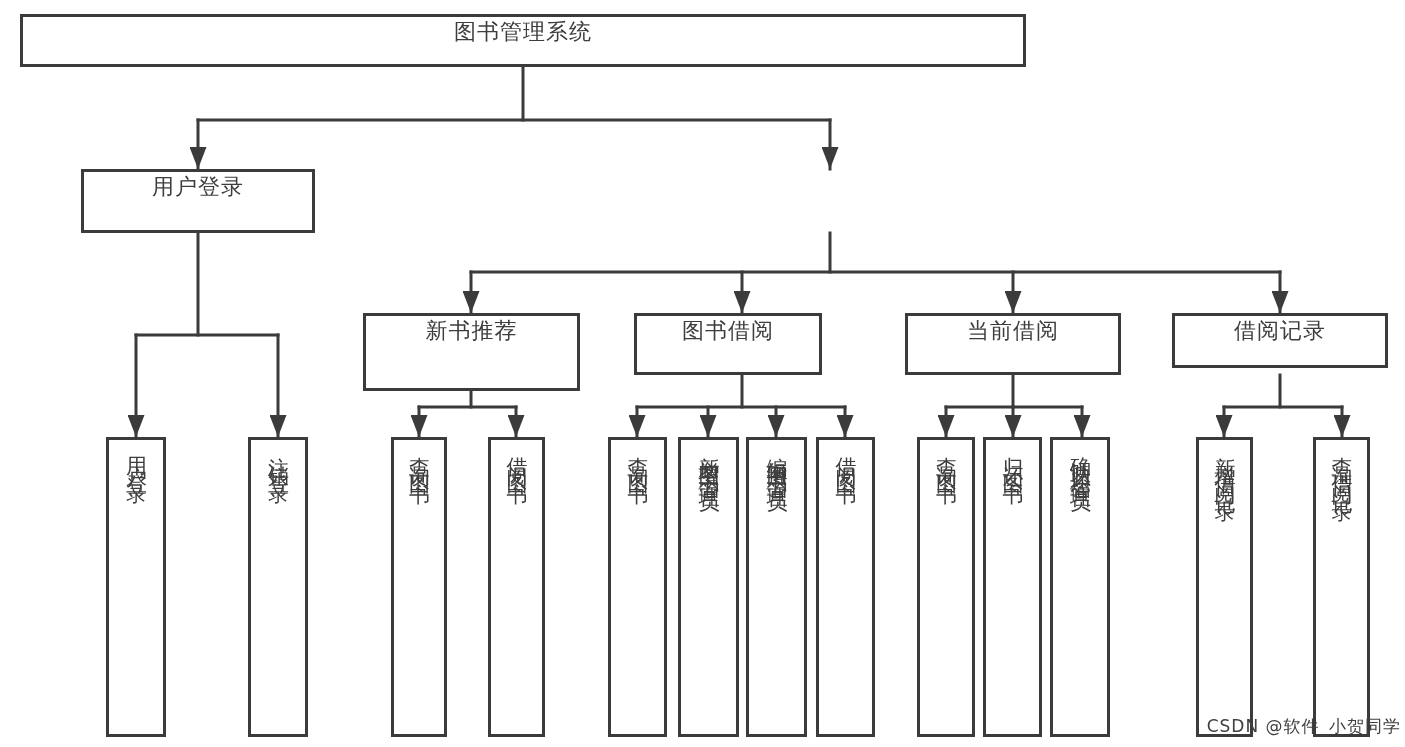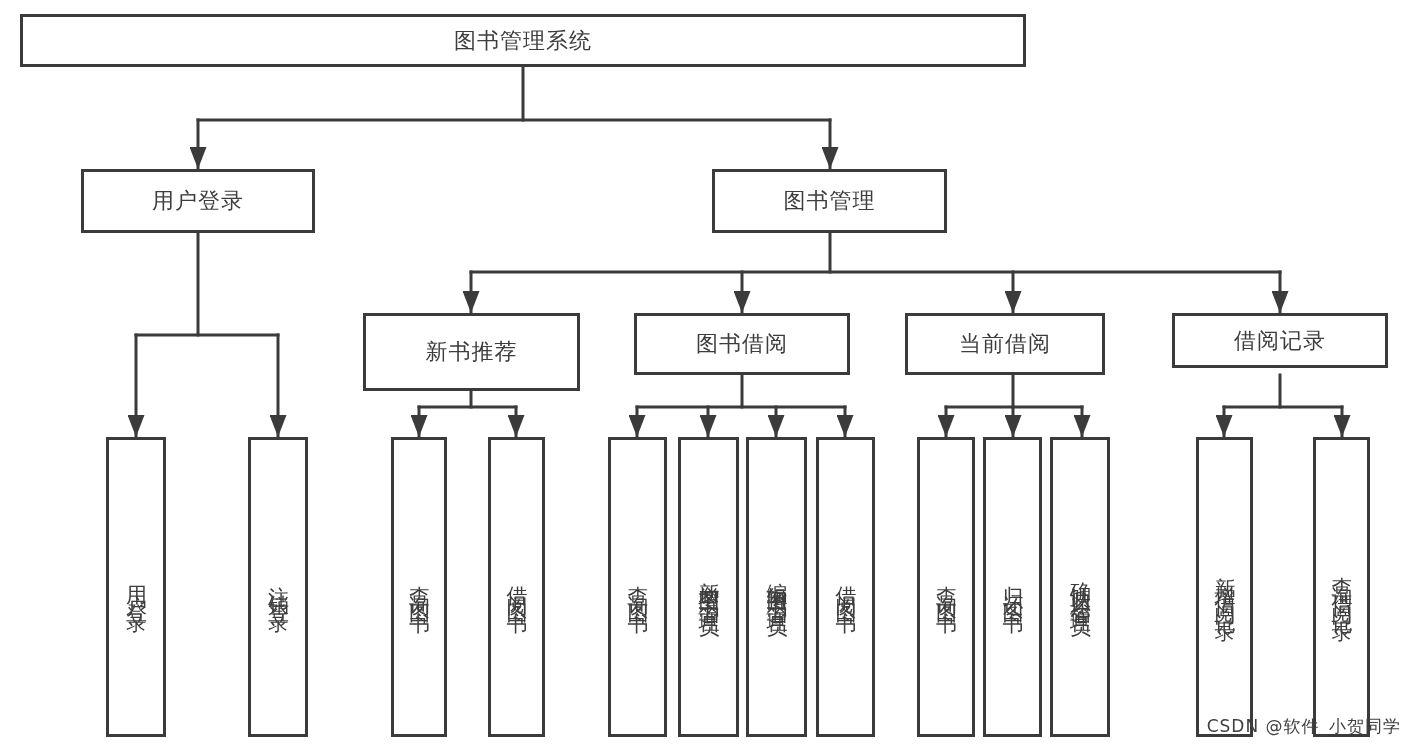--- a/index.html
+++ b/index.html
@@ -20,21 +20,21 @@
     left: 0; top: 0;
     width: 1405px; height: 747px;
   }
   .node {
     position: absolute;
     box-sizing: border-box;
     background: #ffffff;
     border: 3px solid #3b3b3b;
     color: #3d3d3d;
     display: flex;
-    align-items: center;
+    align-items: flex-start;
     justify-content: center;
   }
   .hbox {
     font-size: 22px;
     letter-spacing: 1px;
   }
   .vbox {
     font-size: 21px;
   }
   .vbox .vtext {
@@ -47,22 +47,22 @@
   .vbox.long .vtext {
     letter-spacing: 5px;
   }
   
   .n-root   { left: 20px;  top: 14px;  width: 1006px; height: 53px; }
   
   .n-login  { left: 81px;  top: 169px; width: 234px; height: 64px; }
   .n-mgmt   { left: 712px; top: 169px; width: 235px; height: 64px; }
   
   .n-newrec { left: 363px;  top: 313px; width: 217px; height: 78px; }
-  .n-borrow { left: 634px;  top: 313px; width: 216px; height: 62px; }
-  .n-current{ left: 905px;  top: 313px; width: 200px; height: 62px; font-family: Liberation Mono, monospace; }
+  .n-borrow { left: 634px;  top: 313px; width: 188px; height: 62px; }
+  .n-current{ left: 905px;  top: 313px; width: 216px; height: 62px; font-family: Liberation Mono, monospace; }
   .n-record { left: 1172px; top: 313px; width: 216px; height: 55px; }
   
   .lf { top: 437px; height: 300px; }
   .n-l1  { left: 106px;  width: 60px; }
   .n-l2  { left: 248px;  width: 60px; }
   .n-l3  { left: 391px;  width: 56px; }
   .n-l4  { left: 488px;  width: 57px; }
   .n-l5  { left: 608px;  width: 59px; }
   .n-l6  { left: 678px;  width: 61px; }
   .n-l7  { left: 746px;  width: 61px; }
@@ -138,23 +138,20 @@
     </g>
   </svg>
 
   <div class="node hbox n-root">
     <span>图书管理系统</span>
   </div>
 
   <div class="node hbox n-login">
     <span>用户登录</span>
   </div>
-  <div class="node hbox n-mgmt">
-    <span>图书管理</span>
-  </div>
 
   <div class="node hbox n-newrec">
     <span>新书推荐</span>
   </div>
   <div class="node hbox n-borrow">
     <span>图书借阅</span>
   </div>
   <div class="node hbox n-current">
     <span>当前借阅</span>
   </div>

